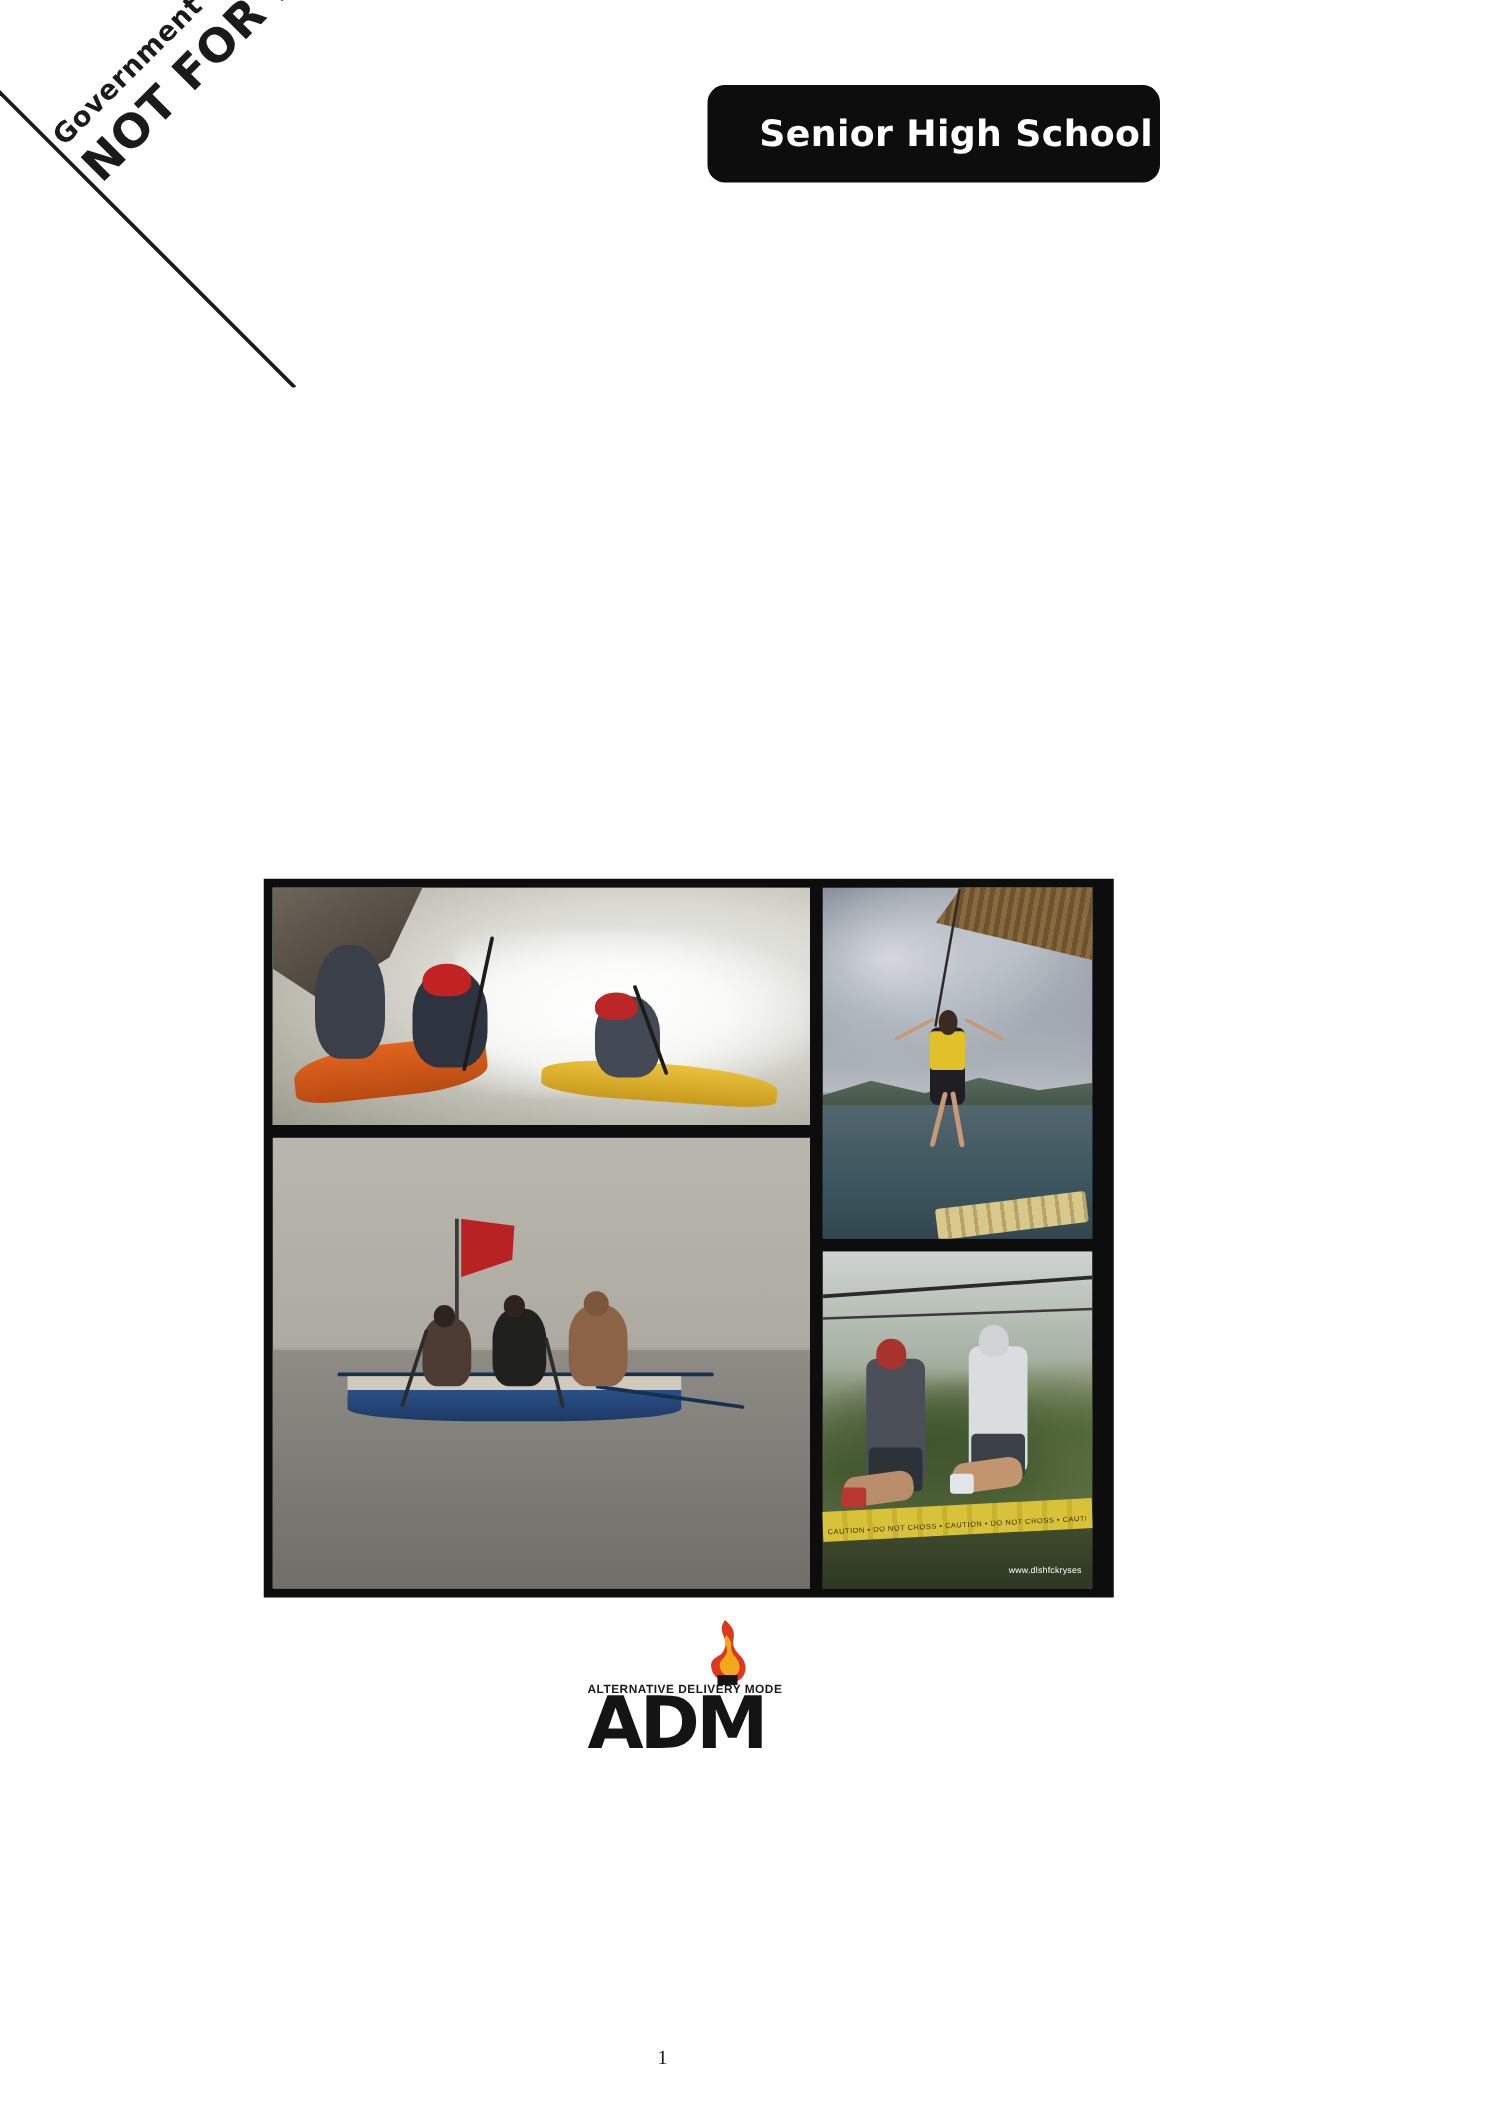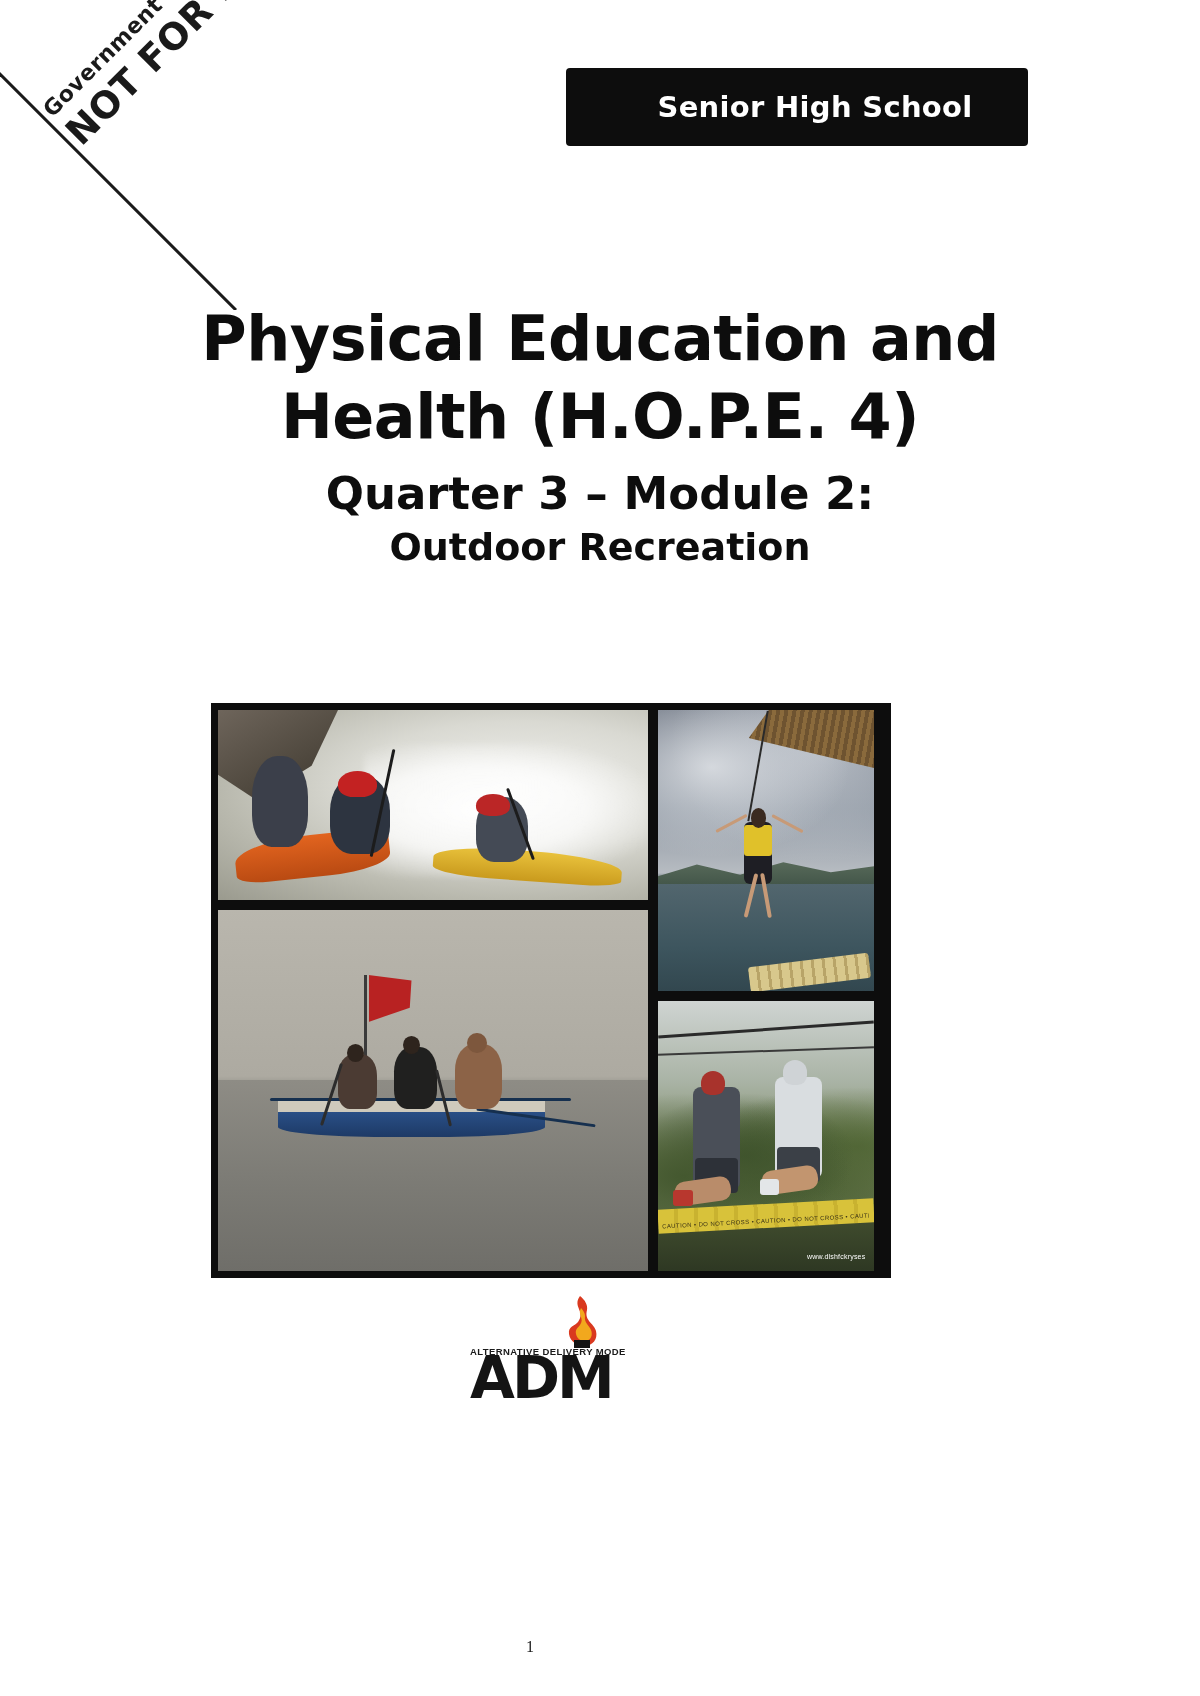--- a/index.html
+++ b/index.html
@@ -68,24 +68,24 @@
     color: #1a1a1a;
     display: block;
     margin-top: 2px;
   }
 
   
   .shs-tag {
     position: absolute;
     left: 566px;
     top: 68px;
-    width: 462px;
+    width: 362px;
     height: 78px;
     background: #0d0d0d;
-    border-radius: 4px;
+    border-radius: 14px;
     display: flex;
     align-items: center;
     justify-content: center;
     padding-left: 36px;
   }
   .shs-tag span {
     color: #ffffff;
     font-size: 29px;
     font-weight: bold;
     letter-spacing: .3px;
@@ -414,25 +414,20 @@
     <div class="gov-text">
       <span class="t1">Government Property</span>
       <span class="t2">NOT FOR SALE</span>
     </div>
   </div>
 
   <div class="shs-tag">
     <span>Senior High School</span>
   </div>
 
-  <div class="titles">
-    <div class="main-title">Physical Education and Health (H.O.P.E. 4)</div>
-    <div class="sub-title">Quarter 3 – Module 2:</div>
-    <div class="sub-title2">Outdoor Recreation</div>
-  </div>
 
   <div class="collage">
     <div class="collage-inner">
 
       <div class="photo p-raft">
         <div class="sky"></div>
         <div class="rock"></div>
         <div class="foam"></div>
         <div class="kayak-o"></div>
         <div class="kayak-y"></div>

